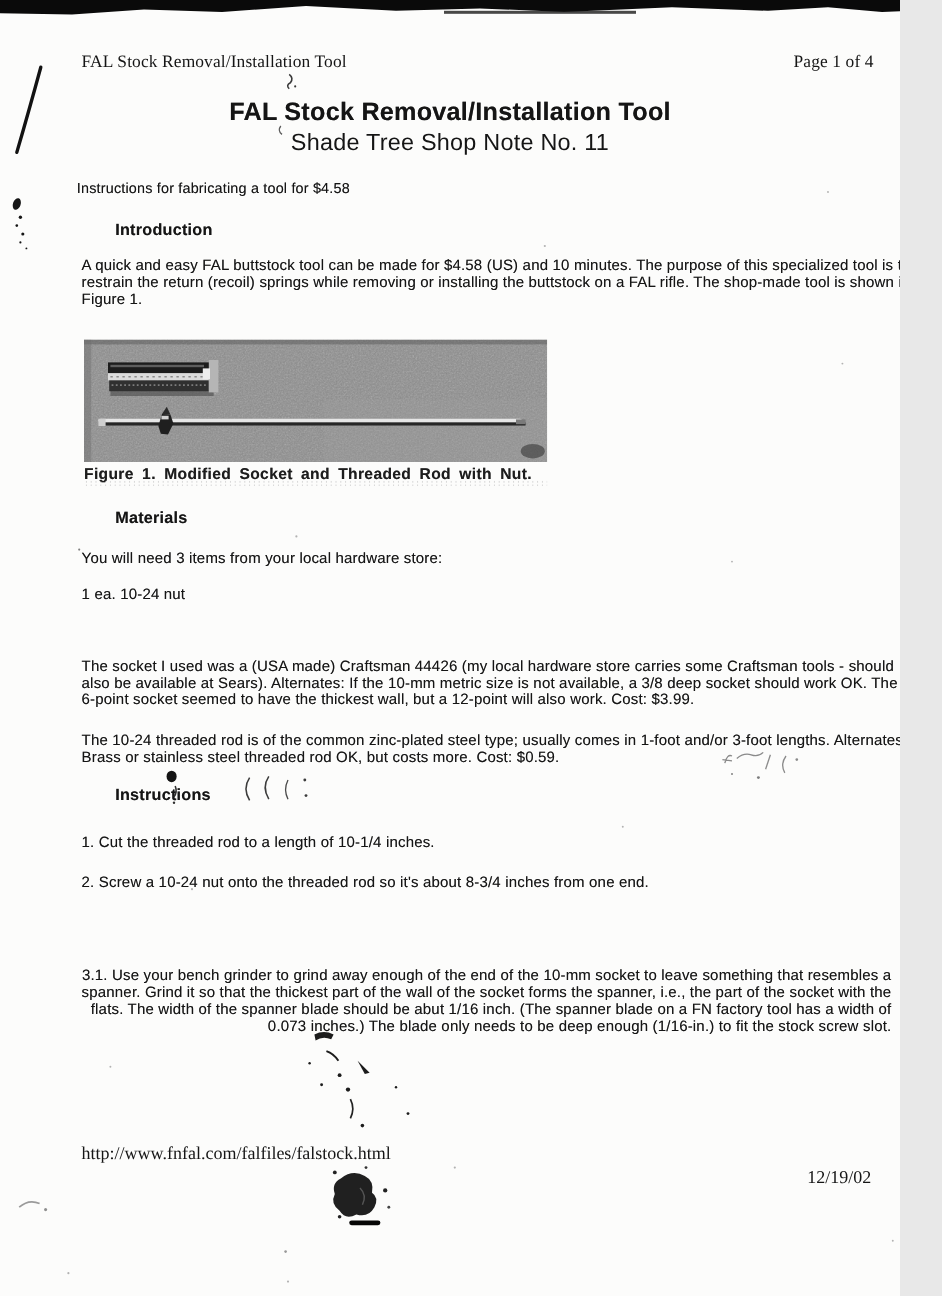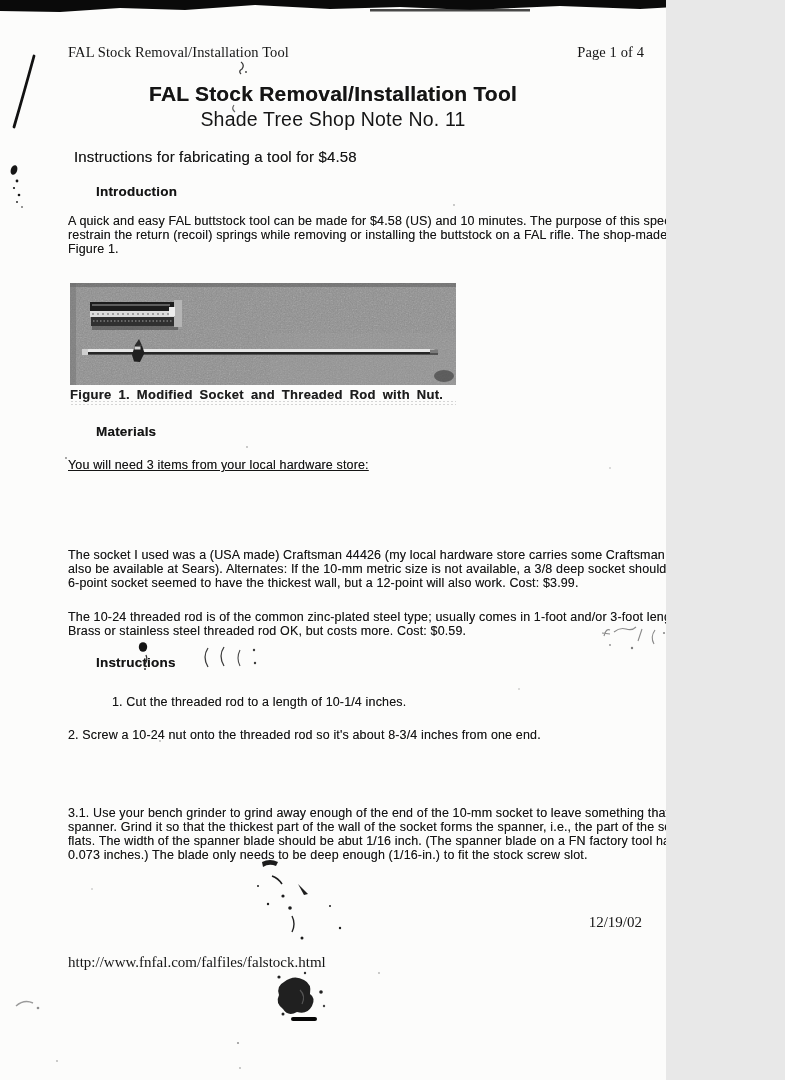--- a/index.html
+++ b/index.html
@@ -1,18 +1,18 @@
 <!DOCTYPE html>
 <html><head>
 <meta charset="utf-8">
 <style>
   html,body{margin:0;padding:0;background:#e8e8e8;}
   .page{
     position:relative;
-    width:666px;height:1080px;
+    width:750px;height:1080px;
     background:#fcfcfb;
     overflow:hidden;
     font-family:"Liberation Sans","DejaVu Sans",sans-serif;
     color:#151515;
   }
   .abs{position:absolute;}
   .serif{font-family:"Liberation Serif","DejaVu Serif",serif;}
   .hdr{font-size:14.5px;letter-spacing:0.1px;}
   .doc-title{
     left:0;right:0;top:82px;text-align:center;
@@ -46,21 +46,21 @@
 <body>
 
 <div class="page">
 
   <div class="abs serif hdr" style="left:68px;top:44px;">FAL Stock Removal/Installation Tool</div>
   <div class="abs serif hdr" style="right:22px;top:44px;">Page 1 of 4</div>
 
   <div class="abs doc-title">FAL Stock Removal/Installation Tool</div>
   <div class="abs doc-subtitle">Shade Tree Shop Note No. 11</div>
 
-  <div class="abs body-text" style="left:74px;top:150px;font-size:15px;">Instructions for fabricating a tool for $4.58</div>
+  <div class="abs body-text" style="left:64px;top:150px;font-size:12px;">Instructions for fabricating a tool for $4.58</div>
 
   <div class="abs h2" style="left:68px;top:184px;">Introduction</div>
   <div class="abs body-text" style="left:68px;top:214px;">A quick and easy FAL buttstock tool can be made for $4.58 (US) and 10 minutes. The purpose of this specialized tool is to
 restrain the return (recoil) springs while removing or installing the buttstock on a FAL rifle. The shop-made tool is shown in
 Figure 1.</div>
 
   <div class="abs" style="left:70px;top:283px;width:386px;height:102px;">
     <svg width="386" height="102" xmlns="http://www.w3.org/2000/svg">
       <defs>
         <filter id="grain" x="0" y="0" width="100%" height="100%">
@@ -97,39 +97,40 @@
         <rect x="64.5" y="63.5" width="6" height="3" fill="#d2d2d2"></rect>
         <polygon points="65,62 69,56 72,62.5" fill="#2b2b2b"></polygon>
       </g>
       <ellipse cx="374" cy="93" rx="10" ry="6" fill="#3d3d3d" opacity="0.65"></ellipse>
     </svg>
   </div>
   <div class="abs caption" style="left:70px;top:387px;">Figure 1. Modified Socket and Threaded Rod with Nut.</div>
   <div class="abs halftone" style="left:70px;top:400px;width:386px;height:5px;"></div>
 
   <div class="abs h2" style="left:68px;top:424px;">Materials</div>
-  <div class="abs body-text" style="left:68px;top:458px;text-decoration:underline;">You will need 3 items from your local hardware store:</div>
+  <div class="abs body-text" style="left:68px;top:458px;">You will need 3 items from your local hardware store:</div>
   <div class="abs" style="left:68px;top:488px;">
+    <div class="body-text">1 ea. 10-24 nut</div>
   </div>
   <div class="abs body-text" style="left:68px;top:548px;">The socket I used was a (USA made) Craftsman 44426 (my local hardware store carries some Craftsman tools - should
 also be available at Sears). Alternates: If the 10-mm metric size is not available, a 3/8 deep socket should work OK. The
 6-point socket seemed to have the thickest wall, but a 12-point will also work. Cost: $3.99.</div>
   <div class="abs body-text" style="left:68px;top:610px;">The 10-24 threaded rod is of the common zinc-plated steel type; usually comes in 1-foot and/or 3-foot lengths. Alternates:
 Brass or stainless steel threaded rod OK, but costs more. Cost: $0.59.</div>
 
   <div class="abs h2" style="left:68px;top:655px;">Instructions</div>
-  <div class="abs body-text" style="left:68px;top:695px;margin-left:44px;">1. Cut the threaded rod to a length of 10-1/4 inches.</div>
+  <div class="abs body-text" style="left:68px;top:695px;">1. Cut the threaded rod to a length of 10-1/4 inches.</div>
   <div class="abs body-text" style="left:68px;top:728px;">2. Screw a 10-24 nut onto the threaded rod so it's about 8-3/4 inches from one end.</div>
-  <div class="abs body-text" style="left:68px;top:806px;">3.1. Use your bench grinder to grind away enough of the end of the 10-mm socket to leave something that resembles a
+  <div class="abs body-text" style="left:68px;top:806px;text-align:right;">3.1. Use your bench grinder to grind away enough of the end of the 10-mm socket to leave something that resembles a
 spanner. Grind it so that the thickest part of the wall of the socket forms the spanner, i.e., the part of the socket with the
 flats. The width of the spanner blade should be abut 1/16 inch. (The spanner blade on a FN factory tool has a width of
 0.073 inches.) The blade only needs to be deep enough (1/16-in.) to fit the stock screw slot.</div>
 
   <div class="abs serif" style="left:68px;top:938px;font-size:15px;margin-top:16px;">http://www.fnfal.com/falfiles/falstock.html</div>
-  <div class="abs serif" style="right:24px;top:914px;font-size:15px;">12/19/02</div>
+  <div class="abs serif" style="right:24px;top:974px;font-size:15px;">12/19/02</div>
 
   <svg class="abs marks" style="left:0;top:0;" width="785" height="1080" xmlns="http://www.w3.org/2000/svg">
 
     <polygon fill="#0a0a0a" points="0,0 785,0 785,8 735,10 690,6 640,9 560,6 470,10 400,7 330,9 255,5 185,10 120,8 60,12 0,11"></polygon>
     <rect x="370" y="9" width="160" height="2.5" fill="#1a1a1a" opacity="0.8"></rect>
     <rect x="760" y="6" width="25" height="7" fill="#0a0a0a"></rect>
 
     <path d="M34 56 C 28 78, 21 103, 14 127" stroke="#121212" stroke-width="2.8" stroke-linecap="round" fill="none"></path>
 
     <g stroke="#3a3a3a" fill="#3a3a3a">

